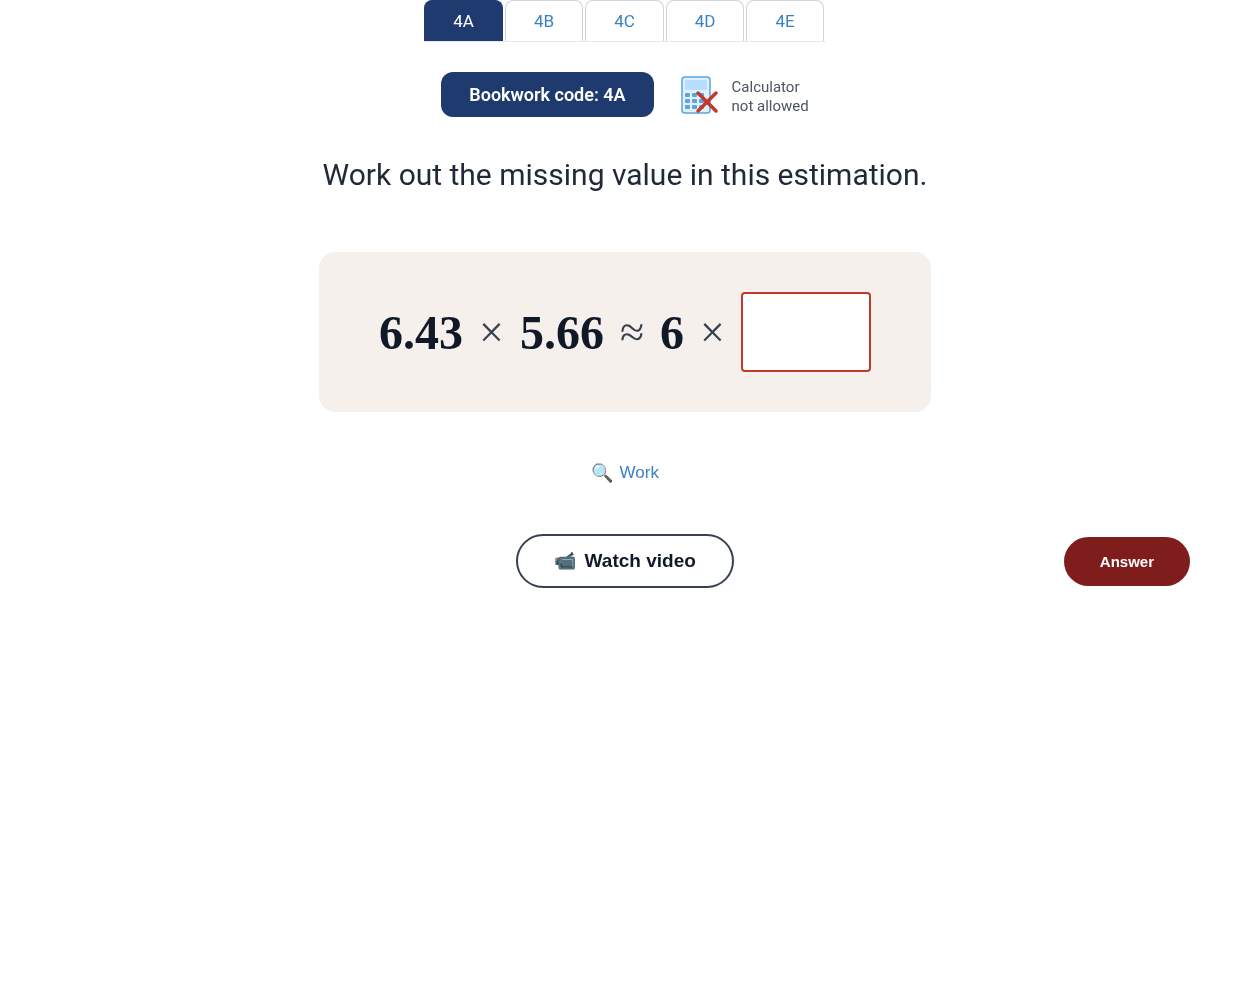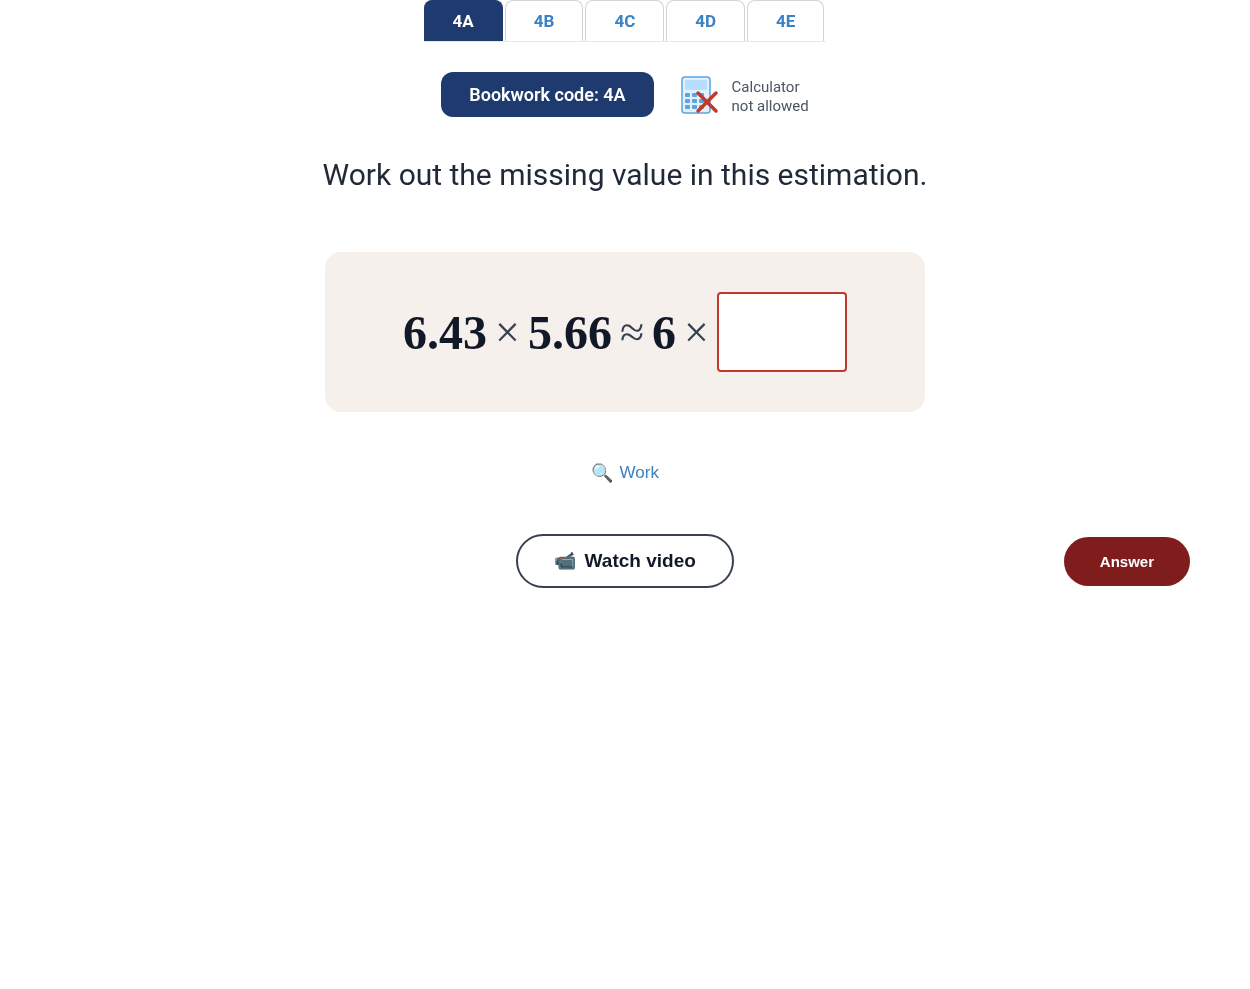--- a/index.html
+++ b/index.html
@@ -22,21 +22,21 @@
       justify-content: center;
       padding: 0 0 0 0;
       gap: 0;
       border-bottom: 1px solid #e5e7eb;
       background: #fff;
     }
 
     .tab-item {
       padding: 10px 28px;
       font-size: 17px;
-      font-weight: 700;
+      font-weight: 400;
       color: #3b82c4;
       cursor: pointer;
       border: 1px solid #d1d5db;
       border-bottom: none;
       background: #fff;
       border-radius: 8px 8px 0 0;
       margin-right: 2px;
     }
 
     .tab-item.active {
@@ -116,21 +116,21 @@
       display: flex;
       align-items: center;
       gap: 16px;
       min-width: 600px;
       justify-content: center;
     }
 
     .math-expression {
       display: flex;
       align-items: center;
-      gap: 8px;
+      gap: 16px;
       font-size: 48px;
       font-weight: 700;
       color: #111827;
       font-family: Georgia, 'Times New Roman', serif;
     }
 
     .math-operator {
       font-weight: 400;
       color: #374151;
       font-size: 44px;

